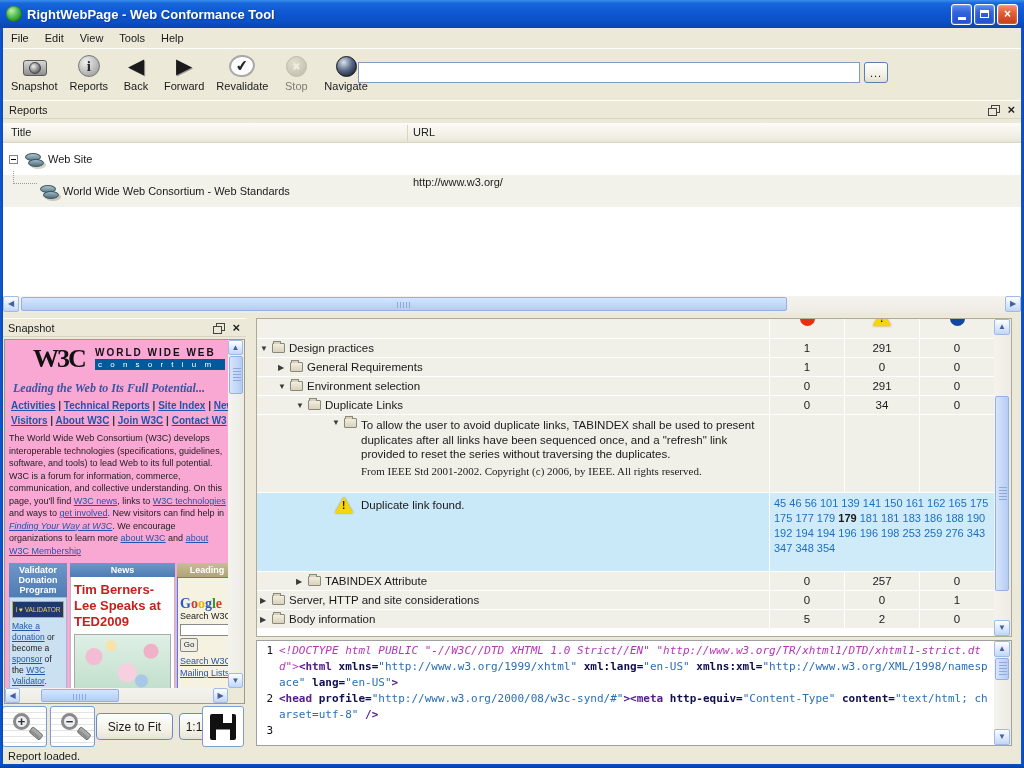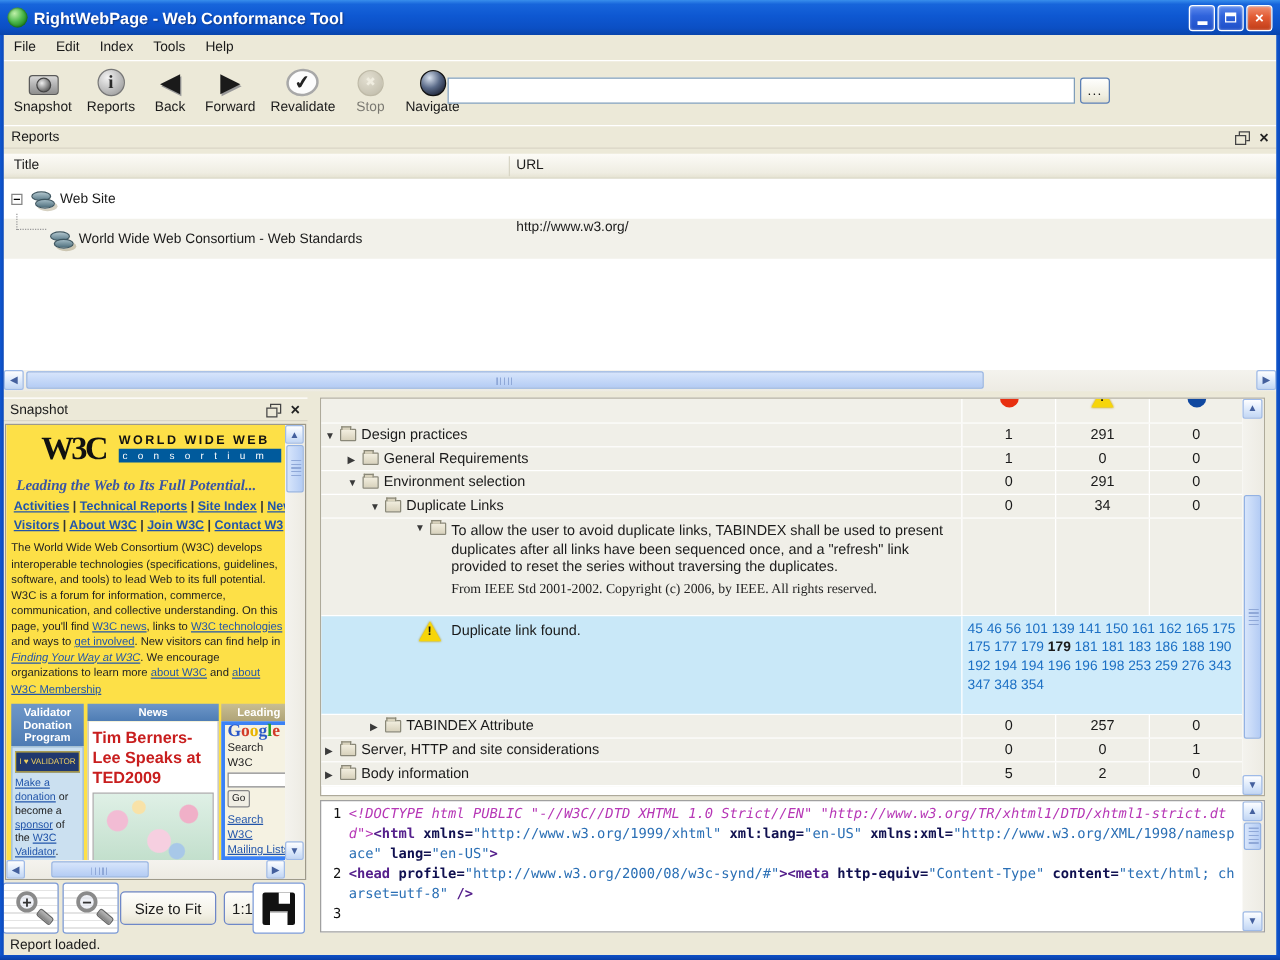--- a/index.html
+++ b/index.html
@@ -114,21 +114,21 @@
   .sb-thumb-v::after { content:''; position:absolute; top:50%; left:3px; height:14px; width:8px; margin-top:-7px;
     background:repeating-linear-gradient(180deg,#8FA8D8 0 1px,transparent 1px 3px); }
 
   .main-hscroll { position:absolute; left:3px; top:296px; width:1018px; height:17px; }
   .main-hscroll .sb-btn { position:absolute; top:0; width:16px; height:16px; }
 
   
   .snap-caption { position:absolute; left:2px; top:318px; width:244px; height:19px; }
   .snap-frame { position:absolute; left:4px; top:339px; width:241px; height:365px; background:#fff;
     border:1px solid #9E9A8A; overflow:hidden; }
-  .snap-page { position:absolute; left:0; top:0; width:224px; height:348px; overflow:hidden; background:#fde047; }
+  .snap-page { position:absolute; left:0; top:0; width:224px; height:348px; overflow:hidden; background:#f9a8d4; }
   .snap-vscroll { position:absolute; right:0; top:0; width:16px; bottom:15px; }
   .snap-hscroll { position:absolute; left:0; bottom:0; right:16px; height:15px; }
   .snap-corner { position:absolute; right:0; bottom:0; width:16px; height:15px; background:#ECE9D8; }
   .snap-vscroll .sb-btn, .snap-hscroll .sb-btn { position:absolute; width:15px; height:15px; }
 
   .w3c-logo { position:relative; height:34px; margin:4px 2px 0 2px; }
   .w3c-mark { position:absolute; left:26px; top:0; font-size:26px; font-weight:bold; letter-spacing:-2px; color:#111;
     font-family:"Liberation Serif",serif; }
   .w3c-right { position:absolute; left:88px; top:3px; width:130px; }
   .w3c-www { font-size:10px; font-weight:bold; letter-spacing:2px; color:#111; white-space:nowrap; }
@@ -154,21 +154,21 @@
   .wcol2-body { border:1px solid #BBB; border-top:none; background:#fff; padding:3px; }
   .news-headline { color:#C81E1E; font-weight:bold; font-size:13px; line-height:16px; margin:2px 0 4px 0; }
   .news-photo { height:56px; border:1px solid #AAA; margin-bottom:4px;
     background:radial-gradient(circle at 20% 40%, #F2BCD4 0 8px, transparent 9px),
                radial-gradient(circle at 55% 70%, #F6CFE0 0 9px, transparent 10px),
                radial-gradient(circle at 80% 30%, #F0B0C8 0 7px, transparent 8px),
                radial-gradient(circle at 38% 20%, #F8E2A8 0 5px, transparent 6px),
                radial-gradient(circle at 70% 85%, #A8C8E8 0 6px, transparent 7px),
                linear-gradient(180deg,#DFF0E6,#C2DFCC); }
   .wcol3 { width:60px; flex:none; margin-left:2px; font-size:9px; }
-  .wcol3-body { background:#F5F2E2; border:3px solid #3b82f6; padding:0 2px; line-height:12px; }
+  .wcol3-body { background:#F5F2E2; border:1px solid #3b82f6; padding:20px 2px; line-height:12px; }
   .google { font-family:"Liberation Serif",serif; font-weight:bold; font-size:14px; letter-spacing:0; }
   .g1{color:#2A58C8;} .g2{color:#D23C28;} .g3{color:#E8B400;} .g4{color:#2A58C8;} .g5{color:#28A028;} .g6{color:#D23C28;}
   .search-input { width:50px; height:12px; border:1px solid #888; background:#fff; margin:2px 0; }
   .go-btn { width:18px; height:14px; border:1px solid #888; background:#F0EEE4; font-size:8px; border-radius:2px;
     display:flex; align-items:center; justify-content:center; margin:2px 0 3px 0; }
   .testim-body { background:#fff; border:1px solid #D8D4C4; padding:3px 2px; font-weight:bold; font-size:9px; line-height:11px; }
 
   
   .zoombar { position:absolute; left:2px; top:706px; width:250px; height:42px; }
   .zb-btn { position:absolute; border:1px solid #7C9BD9; border-radius:3px; background:#fff; }
@@ -260,21 +260,21 @@
         </div>
       <div class="winbtn close">
           <span>×</span>
         </div>
     </div>
   </div>
 
   <div class="menubar">
       <div class="menu-item">File</div>
       <div class="menu-item">Edit</div>
-      <div class="menu-item">Index</div>
+      <div class="menu-item">View</div>
       <div class="menu-item">Tools</div>
       <div class="menu-item">Help</div>
     </div>
 
   <div class="toolbar">
       <div class="tb-btn">
         <div class="tb-icon icon-camera"></div>
         <div class="tb-label">Snapshot</div>
       </div>
       <div class="tb-btn">

